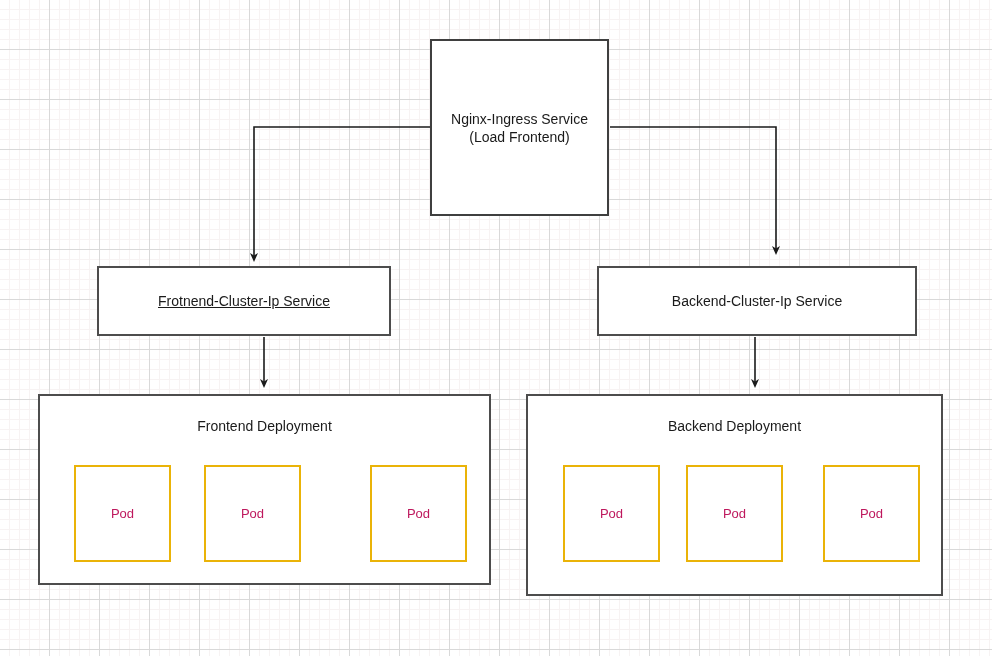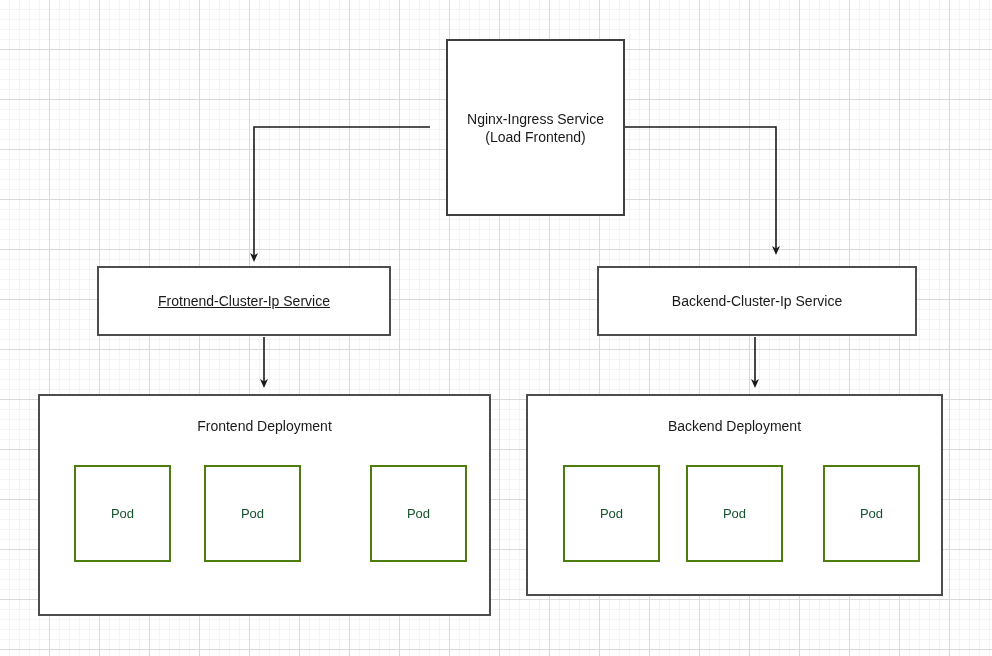--- a/index.html
+++ b/index.html
@@ -43,21 +43,20 @@
     align-items: center;
     justify-content: center;
     text-align: center;
     color: #1a1a1a;
     font-size: 14px;
     line-height: 18px;
   }
 
   .node-lb {
     border-color: #3f3f3f;
-    margin-left: 16px;
   }
 
   .node-label {
     display: block;
     white-space: pre-line;
   }
 
   .deployment {
     position: absolute;
     box-sizing: border-box;
@@ -71,26 +70,26 @@
     right: 0;
     text-align: center;
     font-size: 14px;
     color: #1a1a1a;
   }
 
   .pod {
     position: absolute;
     box-sizing: border-box;
     background-color: #ffffff;
-    border: 2px solid #4d7c0f;
+    border: 2px solid #eab308;
     display: flex;
     align-items: center;
     justify-content: center;
     font-size: 13px;
-    color: #14532d;
+    color: #be185d;
   }
 
   .edge-layer {
     position: absolute;
     left: 0;
     top: 0;
     width: 992px;
     height: 656px;
     pointer-events: none;
   }
@@ -121,21 +120,21 @@
   </div>
 
   <div class="node" style="left:97px; top:266px; width:294px; height:70px;text-decoration:underline;">
     <span class="node-label">Frotnend-Cluster-Ip Service</span>
   </div>
 
   <div class="node" style="left:597px; top:266px; width:320px; height:70px;">
     <span class="node-label">Backend-Cluster-Ip Service</span>
   </div>
 
-  <div class="deployment" style="left:38px; top:394px; width:453px; height:222px;">
+  <div class="deployment" style="left:38px; top:394px; width:453px; height:191px;">
     <div class="deployment-title" style="top:22px;">Frontend Deployment</div>
     <div class="pod" style="left:34px; top:69px; width:97px; height:97px;">
       <span>Pod</span>
     </div>
     <div class="pod" style="left:164px; top:69px; width:97px; height:97px;">
       <span>Pod</span>
     </div>
     <div class="pod" style="left:330px; top:69px; width:97px; height:97px;">
       <span>Pod</span>
     </div>

